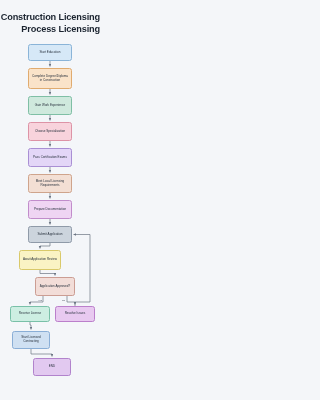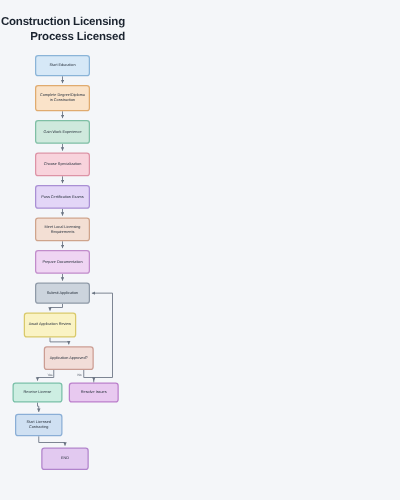--- a/index.html
+++ b/index.html
@@ -45,21 +45,21 @@
     white-space: nowrap;
   }
 </style>
 </head>
 <body>
 
 <div id="root">
 
   <div class="title">
     <span>Construction Licensing</span>
-    <span class="l2">Process Licensed</span>
+    <span class="l2">Process Licensing</span>
   </div>
 
   <svg id="edges" viewBox="0 0 100 400">
     <defs>
       <marker id="arrow" markerWidth="5" markerHeight="5" refX="4" refY="2" orient="auto">
         <path d="M0,0 L4,2 L0,4 z" fill="#6b7583"></path>
       </marker>
     </defs>
     <g id="edge-paths" stroke="#6b7583" stroke-width="0.7" fill="none" marker-end="url(#arrow)">
         <path d="M 50 61 L 50 66.5"></path>

